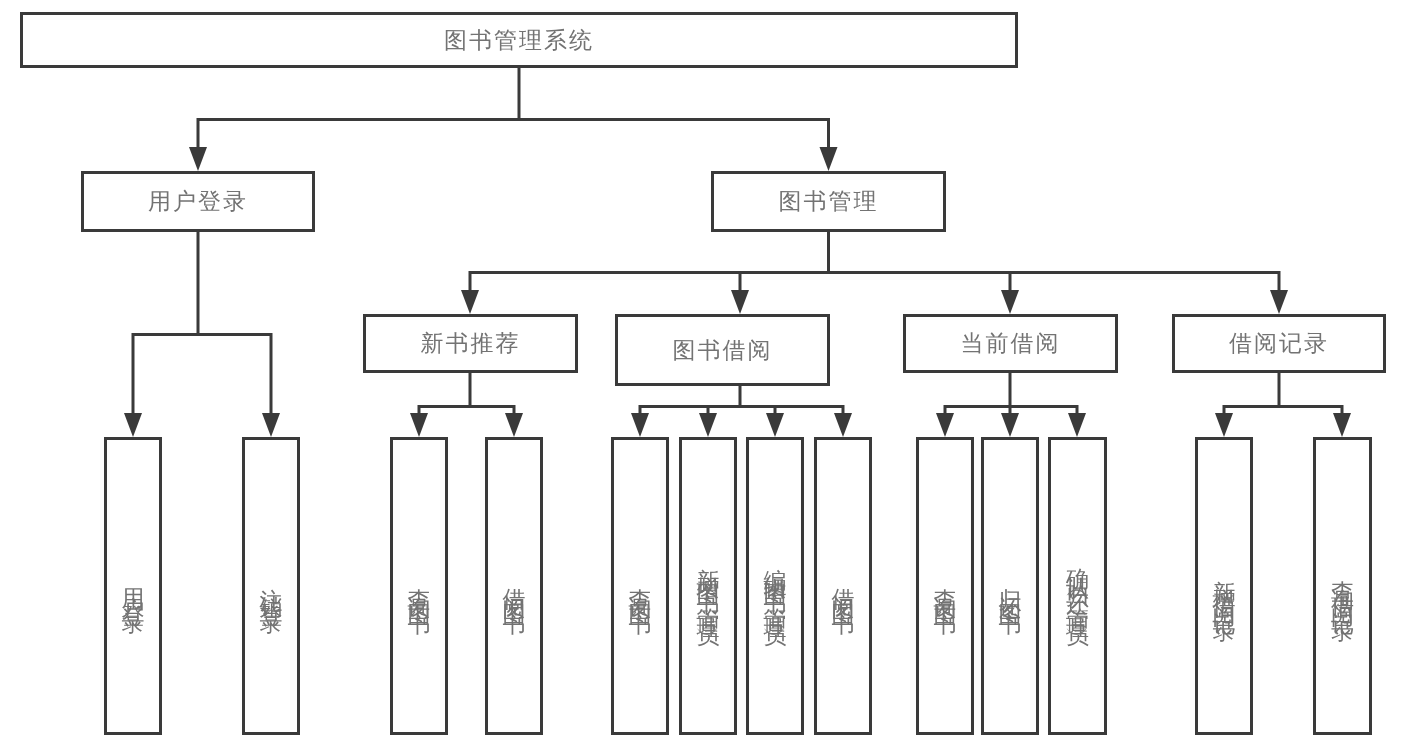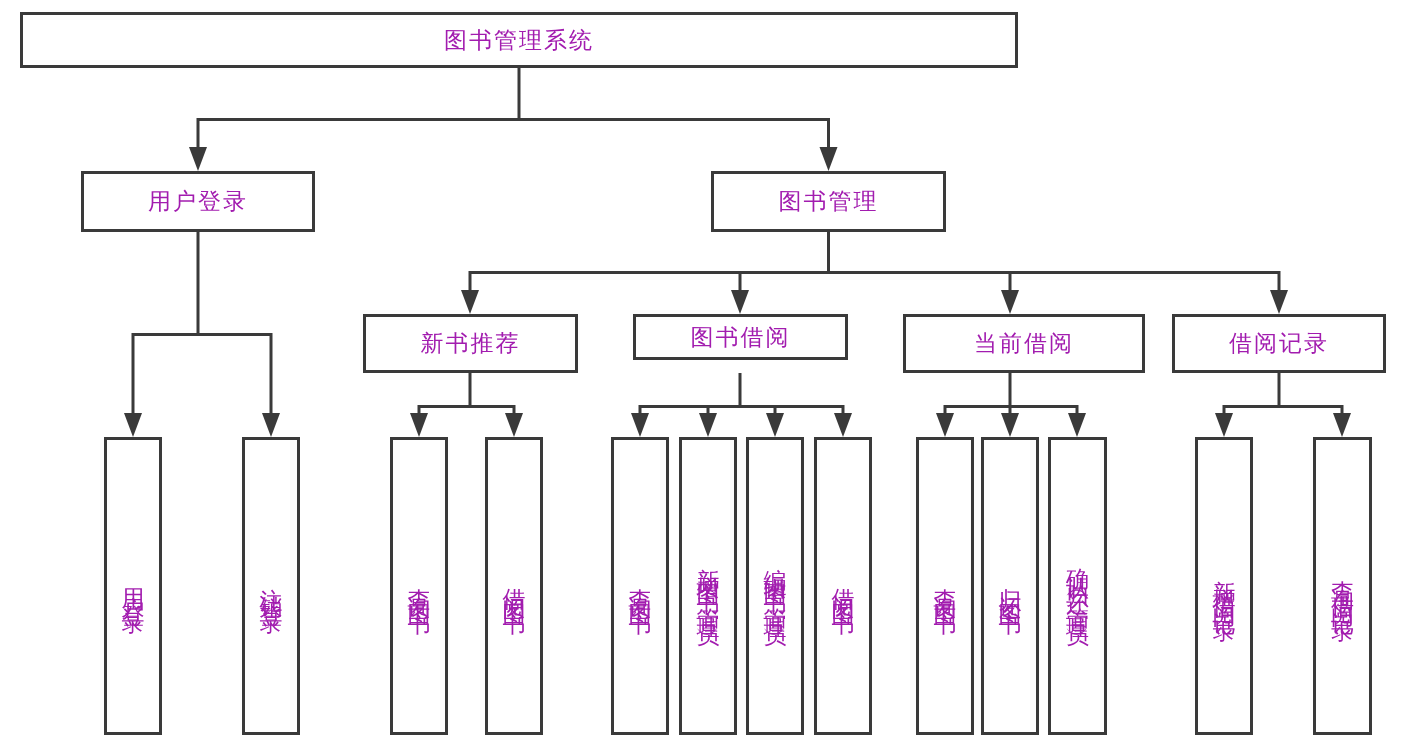--- a/index.html
+++ b/index.html
@@ -5,21 +5,21 @@
   * { margin:0; padding:0; box-sizing:border-box; }
   html,body { background:#ffffff; }
   .canvas {
     position:relative; width:1405px; height:747px; background:#ffffff;
     font-family:"DejaVu Sans","Liberation Sans",sans-serif; overflow:hidden;
   }
   .wires { position:absolute; left:0; top:0; }
   .node {
     position:absolute; background:#ffffff; border:3px solid #3a3a3a;
     display:flex; align-items:center; justify-content:center;
-    color:#a21caf; font-size:23px;
+    color:#737373; font-size:23px;
   }
   .node.h span { letter-spacing:2px; white-space:nowrap; }
   .node.leaf span {
     writing-mode:vertical-rl; text-orientation:mixed;
     letter-spacing:8px; line-height:1; white-space:nowrap;
   }
   .watermark {
     position:absolute; right:3px; bottom:4px;
     font-size:20px; color:rgba(152,152,152,0.95);
     letter-spacing:1px; white-space:nowrap; z-index:5;
@@ -77,24 +77,24 @@
   <div class="node h" style="left:81px;top:171px;width:234px;height:61px">
     <span>用户登录</span>
   </div>
   <div class="node h" style="left:711px;top:171px;width:235px;height:61px">
     <span>图书管理</span>
   </div>
 
   <div class="node h" style="left:363px;top:314px;width:215px;height:59px">
     <span>新书推荐</span>
   </div>
-  <div class="node h" style="left:633px;top:314px;width:215px;height:46px">
+  <div class="node h" style="left:615px;top:314px;width:215px;height:72px">
     <span>图书借阅</span>
   </div>
-  <div class="node h" style="left:903px;top:314px;width:242px;height:59px">
+  <div class="node h" style="left:903px;top:314px;width:215px;height:59px">
     <span>当前借阅</span>
   </div>
   <div class="node h" style="left:1172px;top:314px;width:214px;height:59px">
     <span>借阅记录</span>
   </div>
 
   <div class="node leaf" style="left:104px;top:437px;width:58px;height:298px">
     <span>用户登录</span>
   </div>
   <div class="node leaf" style="left:242px;top:437px;width:58px;height:298px">

